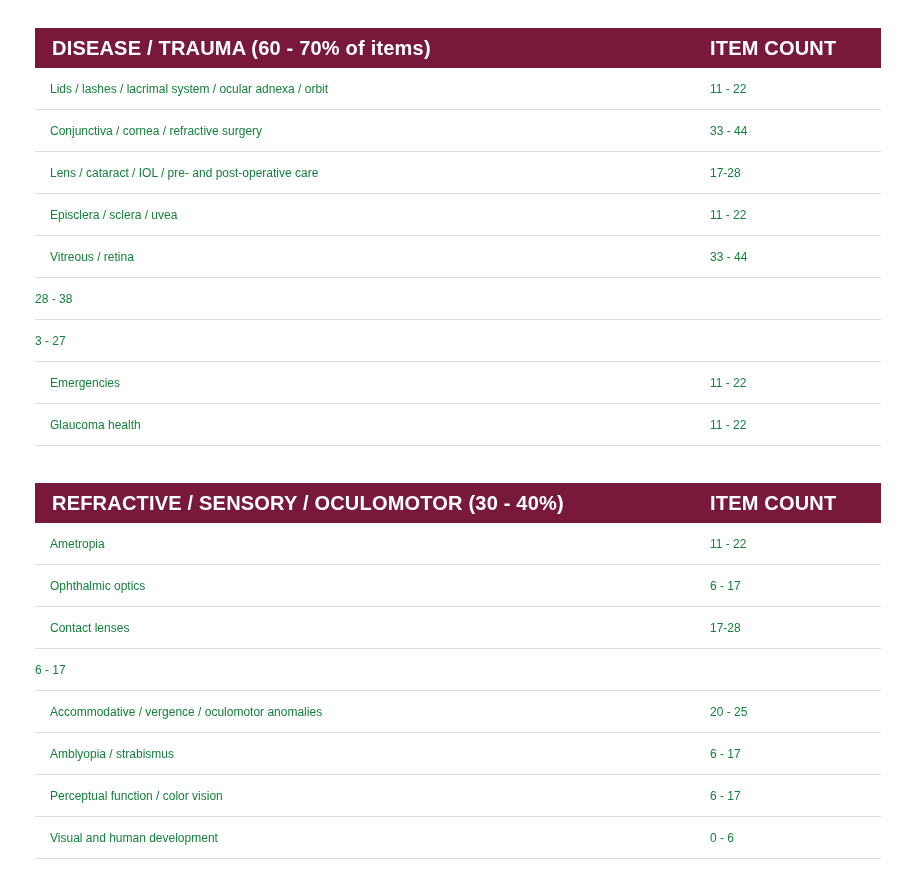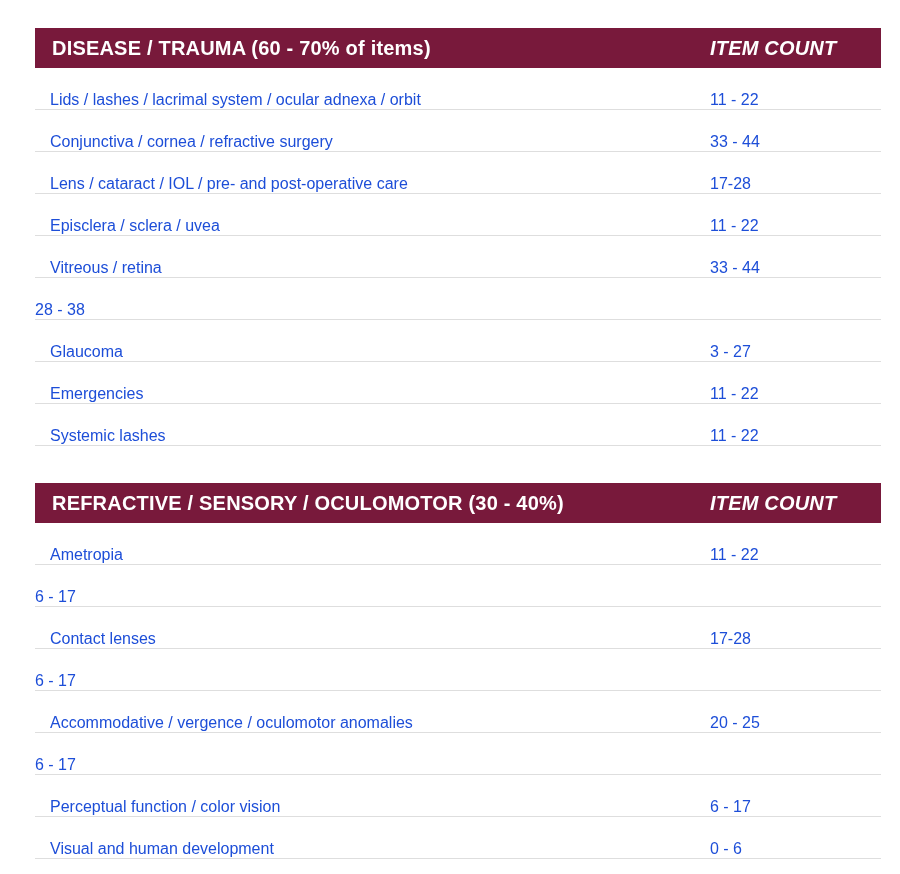--- a/index.html
+++ b/index.html
@@ -37,30 +37,29 @@
   .thead .title-cell {
     flex: 1;
     padding-left: 17px;
     white-space: nowrap;
     overflow: hidden;
   }
   .thead .count-cell {
     width: 171px;
     flex: none;
     white-space: nowrap;
-    font-style: italic;
   }
 
   .row {
     display: flex;
-    align-items: flex-end;
+    align-items: center;
     height: 41px;
     border-bottom: 1px solid #dedede;
-    color: #1d4ed8;
-    font-size: 16px;
+    color: #15803d;
+    font-size: 12px;
   }
   .row .label-cell {
     flex: 1;
     padding-left: 15px;
     white-space: nowrap;
     overflow: hidden;
   }
   .row .count-cell {
     width: 171px;
     flex: none;
@@ -95,57 +94,58 @@
         <div class="count-cell">11 - 22</div>
       </div>
       <div class="row">
         <div class="label-cell">Vitreous / retina</div>
         <div class="count-cell">33 - 44</div>
       </div>
       <div class="row">
         <div class="count-cell">28 - 38</div>
       </div>
       <div class="row">
-        <div class="label-cell">Glaucoma</div>
         <div class="count-cell">3 - 27</div>
       </div>
       <div class="row">
         <div class="label-cell">Emergencies</div>
         <div class="count-cell">11 - 22</div>
       </div>
       <div class="row">
-        <div class="label-cell">Systemic lashes</div>
+        <div class="label-cell">Glaucoma health</div>
         <div class="count-cell">11 - 22</div>
       </div>
     </div>
 
     <div class="table-section">
       <div class="thead">
         <div class="title-cell">REFRACTIVE / SENSORY / OCULOMOTOR (30 - 40%)</div>
         <div class="count-cell">ITEM COUNT</div>
       </div>
       <div class="row">
         <div class="label-cell">Ametropia</div>
         <div class="count-cell">11 - 22</div>
       </div>
       <div class="row">
+        <div class="label-cell">Ophthalmic optics</div>
         <div class="count-cell">6 - 17</div>
       </div>
       <div class="row">
         <div class="label-cell">Contact lenses</div>
         <div class="count-cell">17-28</div>
       </div>
       <div class="row">
         <div class="count-cell">6 - 17</div>
       </div>
       <div class="row">
         <div class="label-cell">Accommodative / vergence / oculomotor anomalies</div>
         <div class="count-cell">20 - 25</div>
       </div>
       <div class="row">
+        <div class="label-cell">Amblyopia / strabismus</div>
         <div class="count-cell">6 - 17</div>
       </div>
       <div class="row">
         <div class="label-cell">Perceptual function / color vision</div>
         <div class="count-cell">6 - 17</div>
       </div>
       <div class="row">
         <div class="label-cell">Visual and human development</div>
         <div class="count-cell">0 - 6</div>
       </div>

